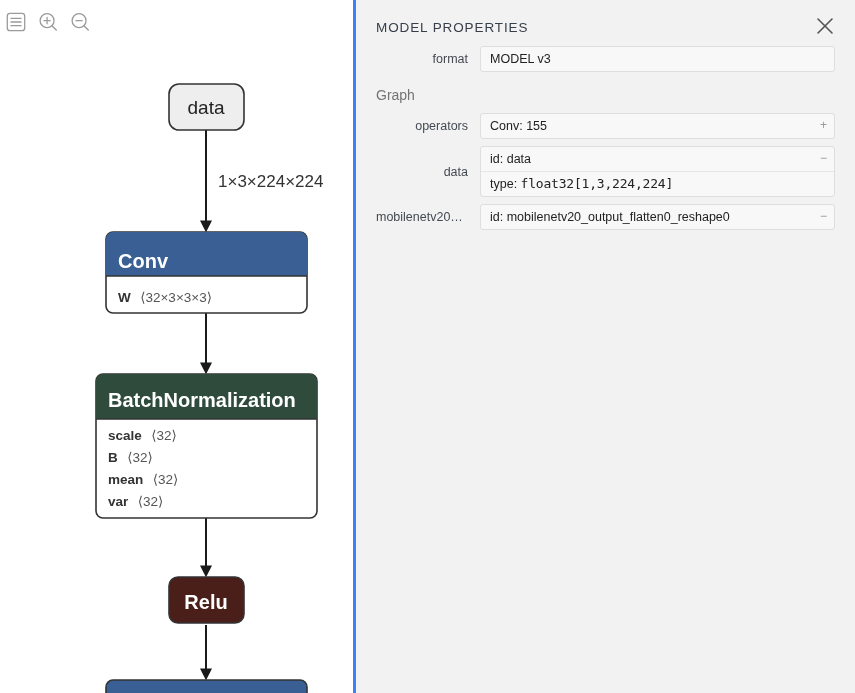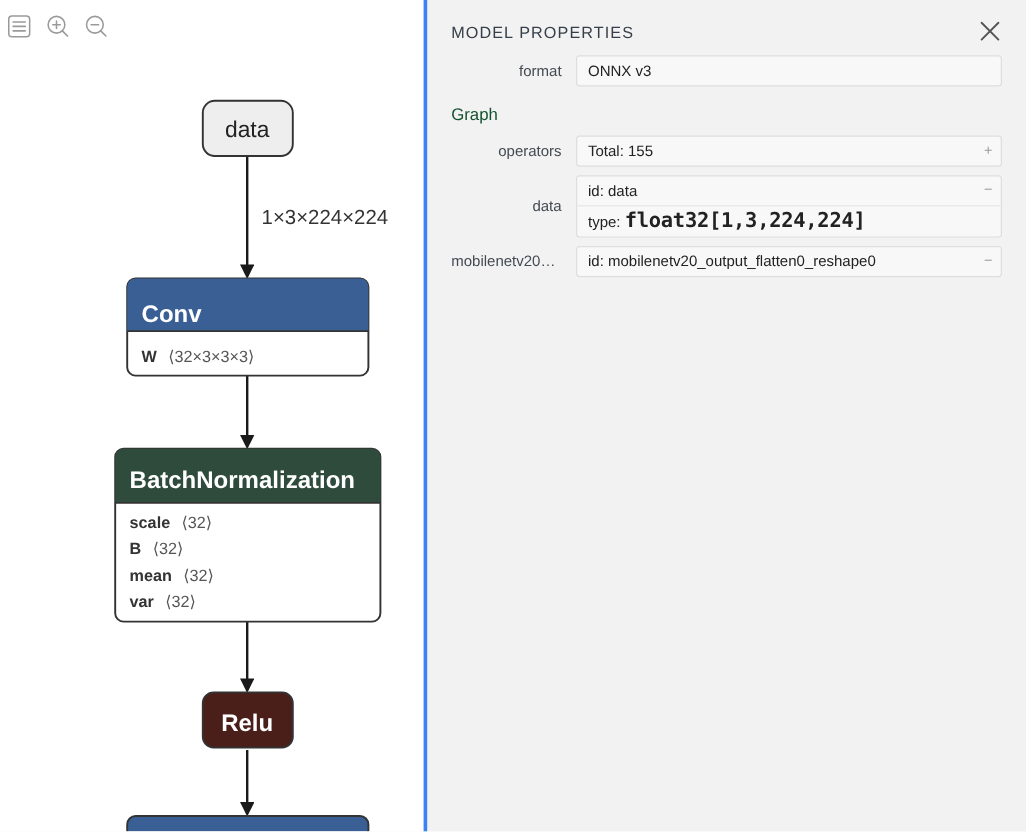--- a/index.html
+++ b/index.html
@@ -147,40 +147,40 @@
     line-height: 16px;
     min-height: 16px;
     font-family: "Liberation Sans", sans-serif;
     word-break: break-all;
   }
   .field-line + .field-line {
     border-top: 1px solid #e6e6e6;
   }
   .field-line .mono {
     font-family: "DejaVu Sans Mono", monospace;
-    font-size: 17px;
-    font-weight: bold;
+    font-size: 13px;
+    font-weight: normal;
     letter-spacing: -0.2px;
   }
   .field-line .bold {
     font-weight: normal;
   }
   .expander {
     position: absolute;
     right: 7px;
     top: 3px;
     font-size: 12px;
     color: #9a9a9a;
     line-height: 16px;
     cursor: pointer;
     user-select: none;
   }
   .section-head {
     font-size: 14px;
-    color: #14532d;
+    color: #737373;
     margin: 15px 0 10px 0;
     font-family: "Liberation Sans", sans-serif;
   }
 </style>
 </head>
 <body>
 
 <div id="app">
 
   <div id="canvas">
@@ -281,33 +281,33 @@
         <line x1="3" y1="3" x2="17" y2="17" stroke="#555" stroke-width="1.6" stroke-linecap="round"></line>
         <line x1="17" y1="3" x2="3" y2="17" stroke="#555" stroke-width="1.6" stroke-linecap="round"></line>
       </svg>
     </div>
 
     <div id="panel-body">
 
       <div class="prop-row">
         <div class="prop-label">format</div>
         <div class="prop-field">
-          <div class="field-line">ONNX v3</div>
+          <div class="field-line">MODEL v3</div>
         </div>
       </div>
 
 
       <div class="section-head">Graph</div>
 
 
       <div class="prop-row">
         <div class="prop-label">operators</div>
         <div class="prop-field">
           <div class="field-line">
-            <span>Total: </span><span class="bold">155</span>
+            <span>Conv: </span><span class="bold">155</span>
             <span class="expander">+</span>
           </div>
         </div>
       </div>
 
 
       <div class="prop-row">
         <div class="prop-label">data</div>
         <div class="prop-field">
           <div class="field-line">

